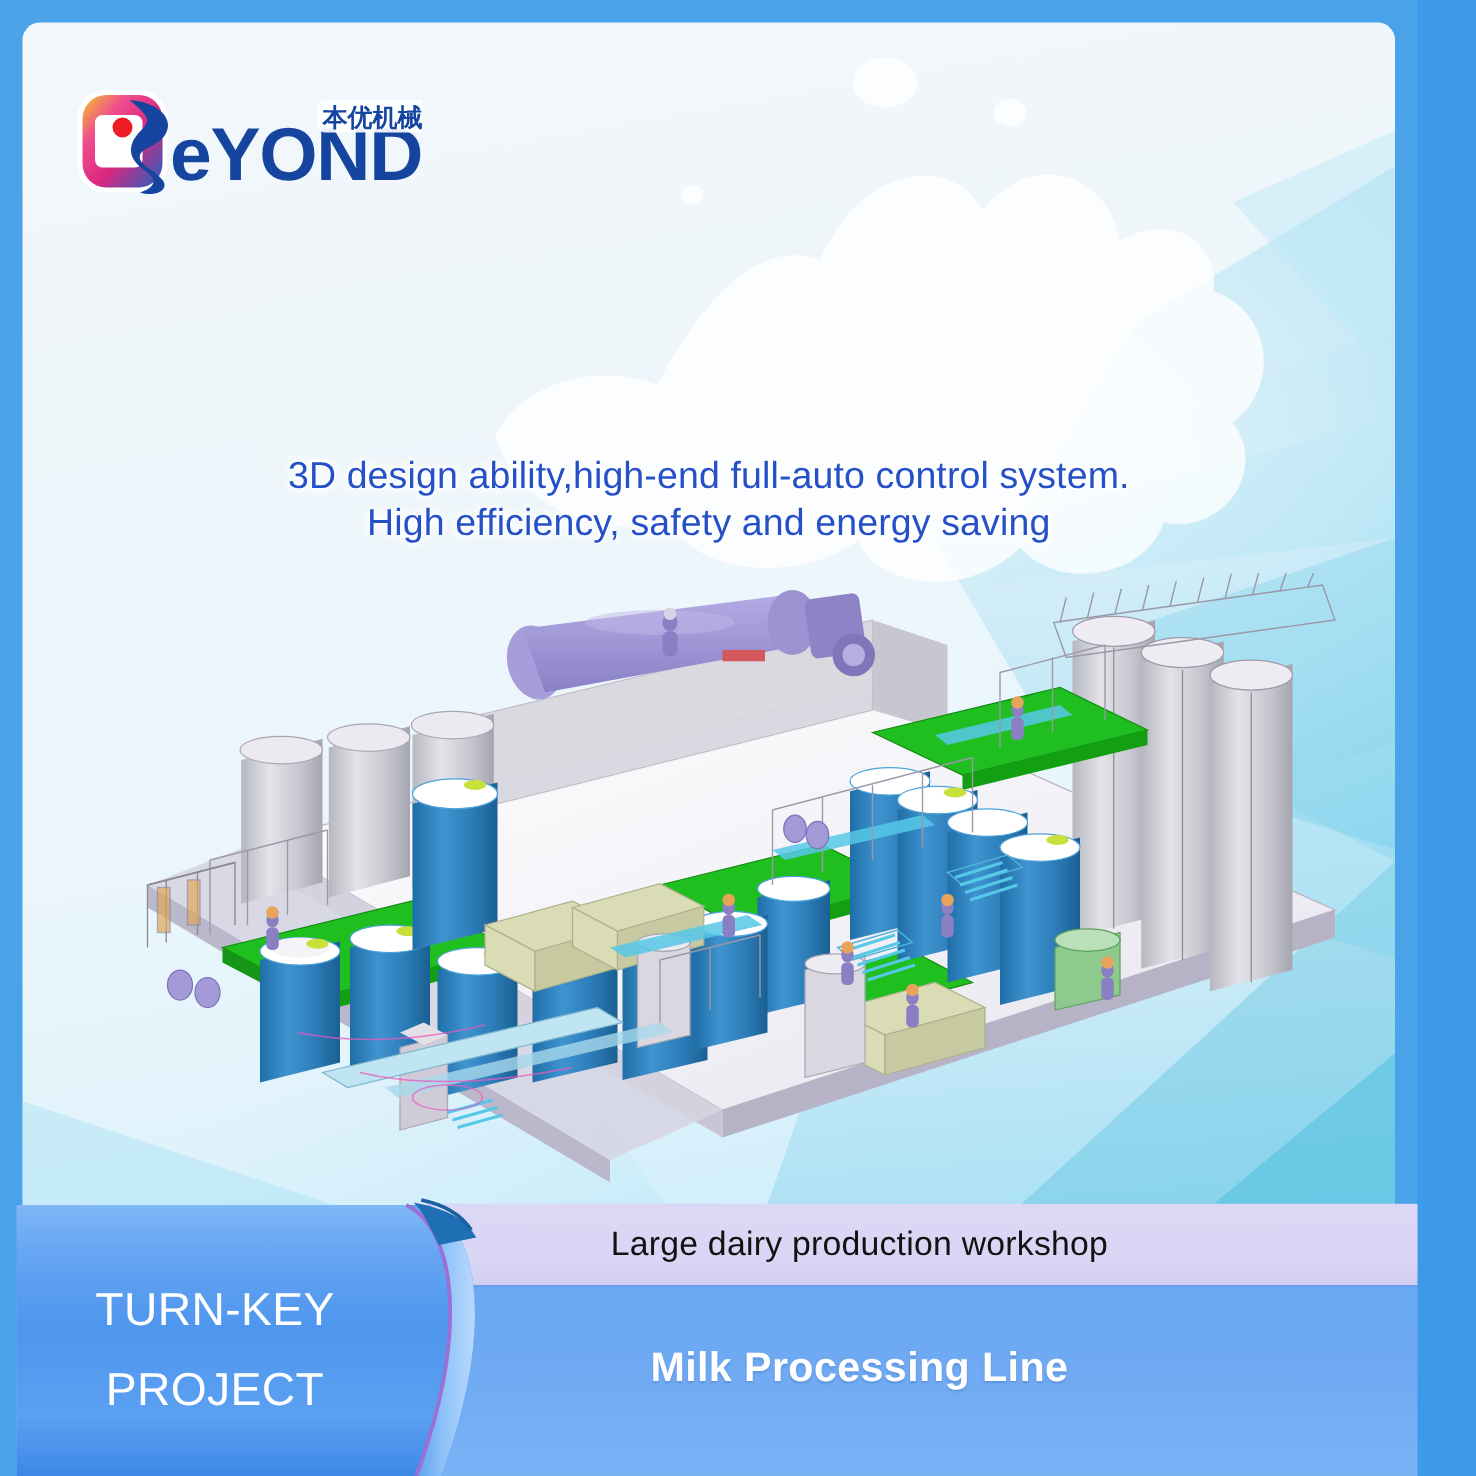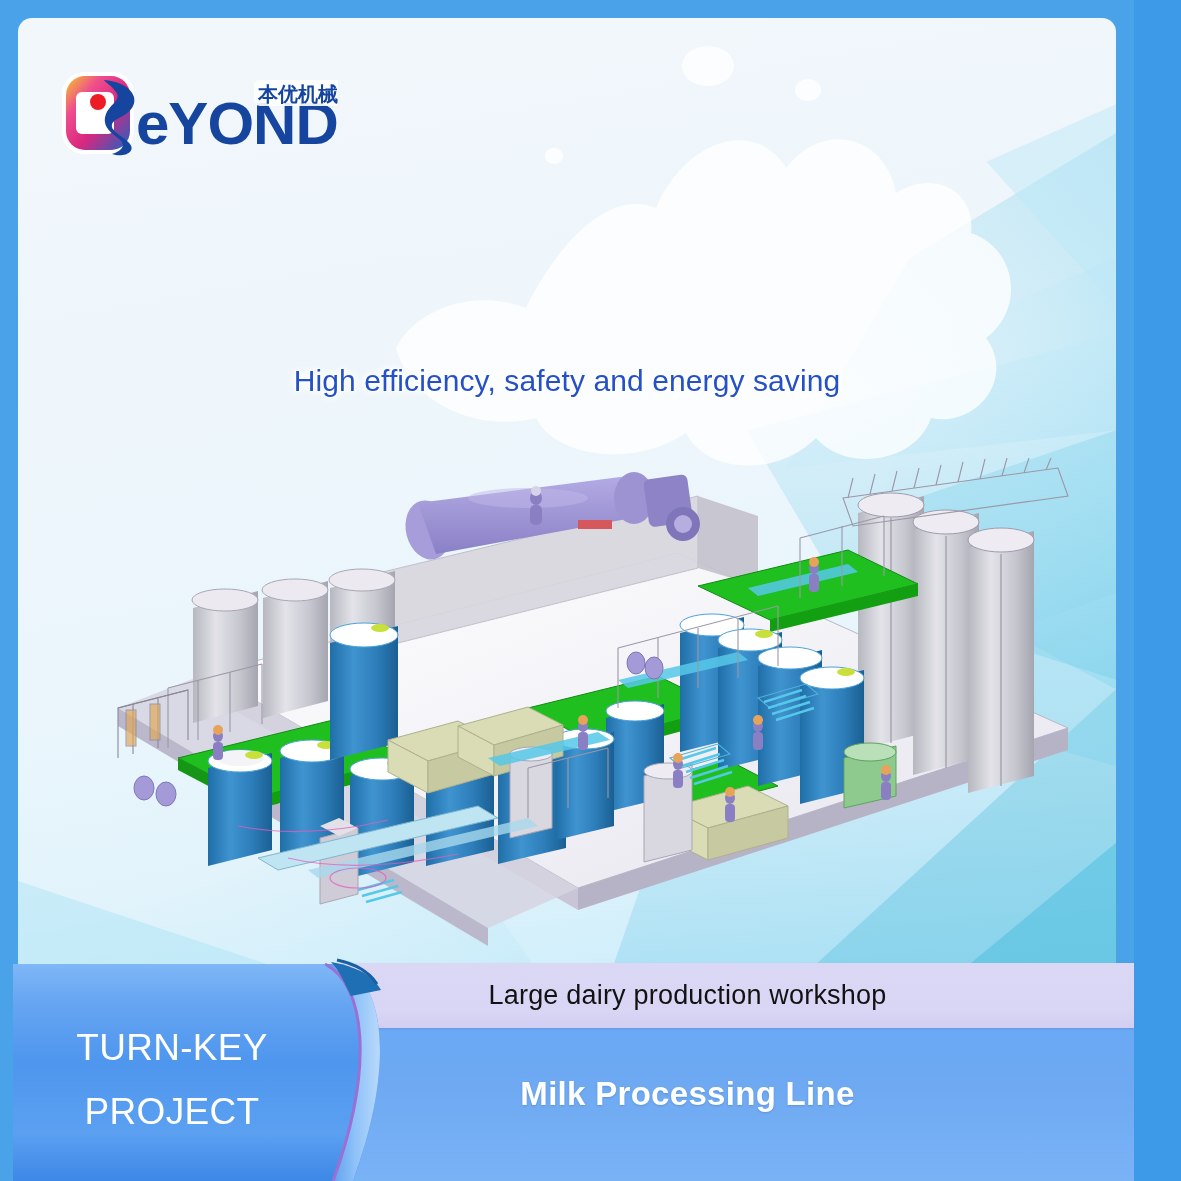--- a/index.html
+++ b/index.html
@@ -148,20 +148,21 @@
       <g fill="#15459e">
         <text x="78" y="78" font-family="'Liberation Sans',sans-serif" font-size="60" font-weight="bold" letter-spacing="-1">eYOND</text>
       </g>
       <g>
         <rect x="196" y="14" width="92" height="26" rx="6" fill="#ffffff" opacity=".9"></rect>
         <text x="200" y="35" font-family="'DejaVu Sans',sans-serif" font-size="20" font-weight="bold" fill="#15459e">本优机械</text>
       </g>
     </svg>
 
     <div class="headline">
+      <span>3D design ability,high-end full-auto control system.</span>
       <span class="l2">High efficiency, safety and energy saving</span>
     </div>
 
     <svg class="render" viewBox="0 0 1100 500">
       <defs>
         <linearGradient id="tankG" x1="0" y1="0" x2="1" y2="0">
           <stop offset="0" stop-color="#1f6ea8"></stop>
             <stop offset="35%" stop-color="#3f94d0"></stop>
           <stop offset="70%" stop-color="#2c7cb8"></stop>
             <stop offset="100%" stop-color="#1a5f92"></stop>

